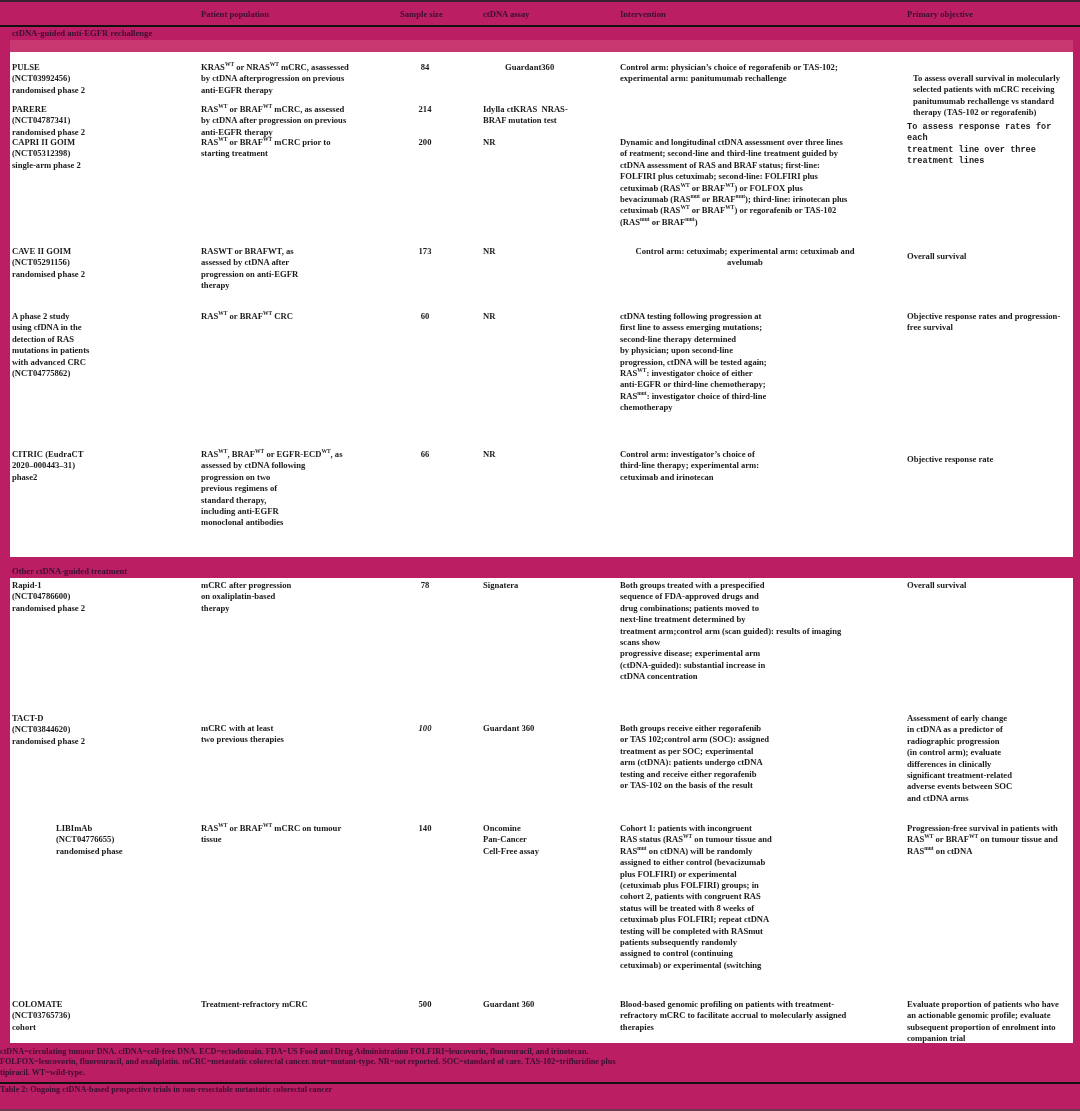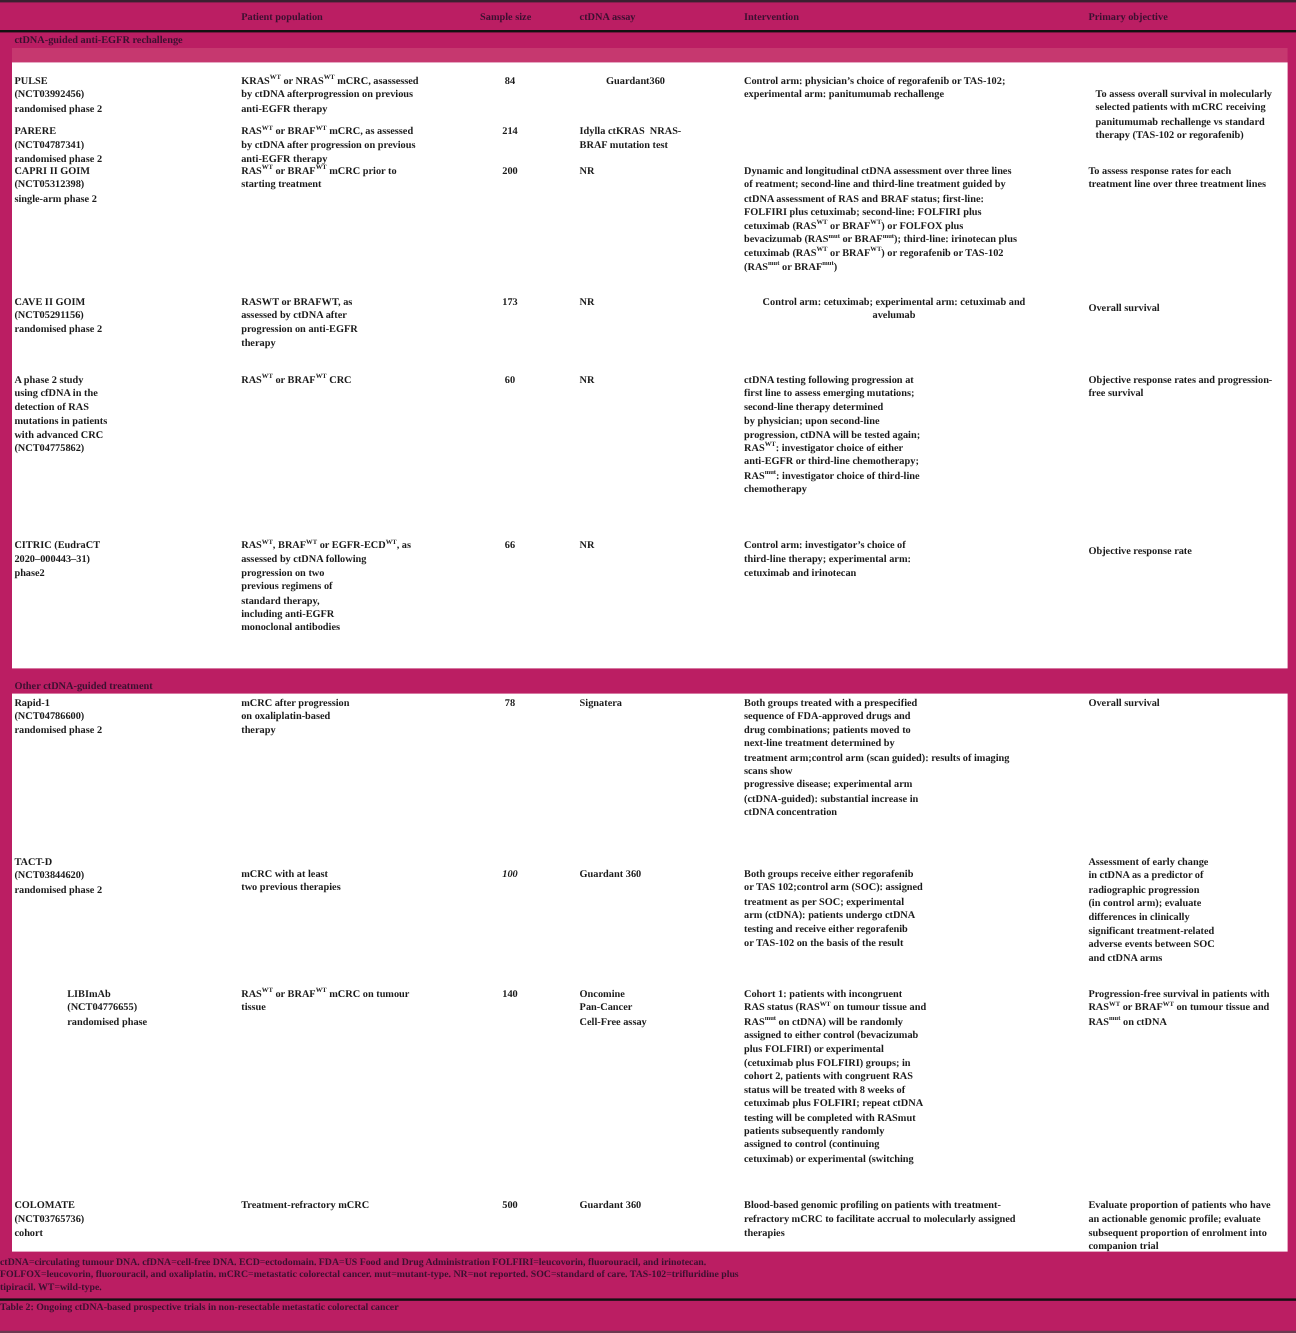--- a/index.html
+++ b/index.html
@@ -85,21 +85,21 @@
       <div class="cell" style="left: 400px; top: 137px; width: 50px; text-align: center;">200</div>
       <div class="cell" style="left: 483px; top: 137px; width: 120px;">NR</div>
       <div class="cell" style="left: 620px; top: 137px; width: 250px;">Dynamic and longitudinal ctDNA assessment over three lines
 of reatment; second-line and third-line  treatment guided by
 ctDNA assessment  of RAS and BRAF status; first-line:
 FOLFIRI plus cetuximab; second-line: FOLFIRI plus
 cetuximab (RAS<sup>WT</sup> or BRAF<sup>WT</sup>) or FOLFOX plus
 bevacizumab (RAS<sup>mut</sup> or BRAF<sup>mut</sup>); third-line: irinotecan plus
 cetuximab (RAS<sup>WT</sup> or BRAF<sup>WT</sup>) or regorafenib or TAS-102
 (RAS<sup>mut</sup> or BRAF<sup>mut</sup>)</div>
-      <div class="cell" style="left: 907px; top: 137px; width: 170px;">To assess response rates for each
+      <div class="cell" style="left: 907px; top: 122px; width: 170px; font-family: Liberation Mono, monospace;">To assess response rates for each
 treatment line over three treatment lines</div>
     </div>
     <div>
       <div class="cell" style="left: 12px; top: 246px; width: 175px;">CAVE II GOIM
 (NCT05291156)
 randomised phase 2</div>
       <div class="cell" style="left: 201px; top: 246px; width: 185px;">RASWT or BRAFWT, as
 assessed by ctDNA after
 progression on anti-EGFR
 therapy</div>

